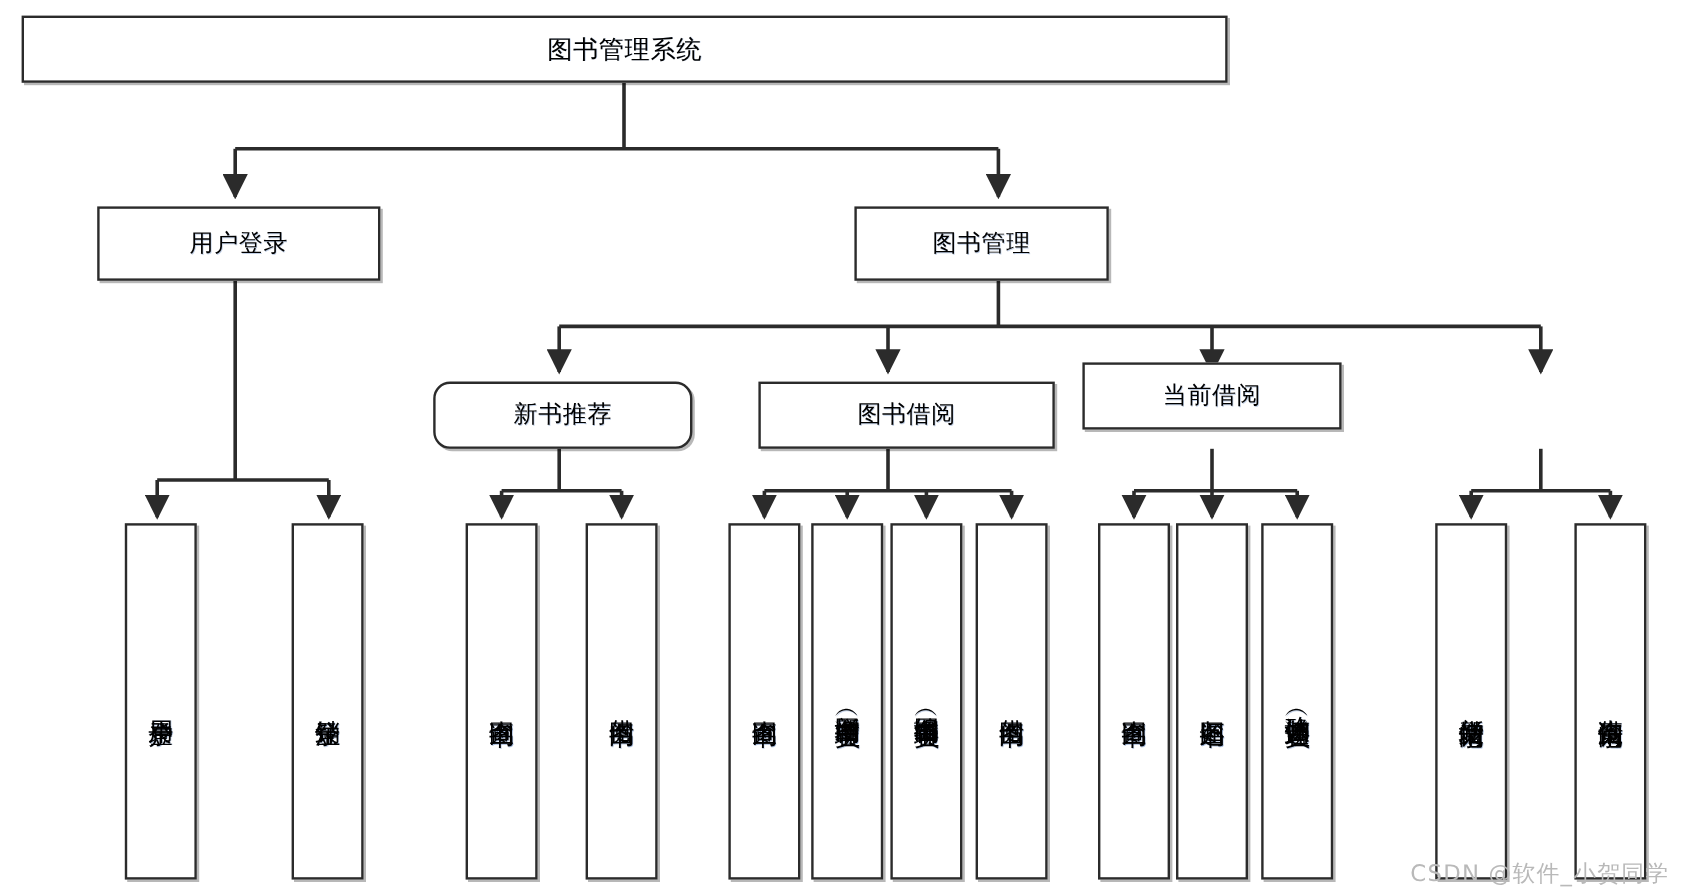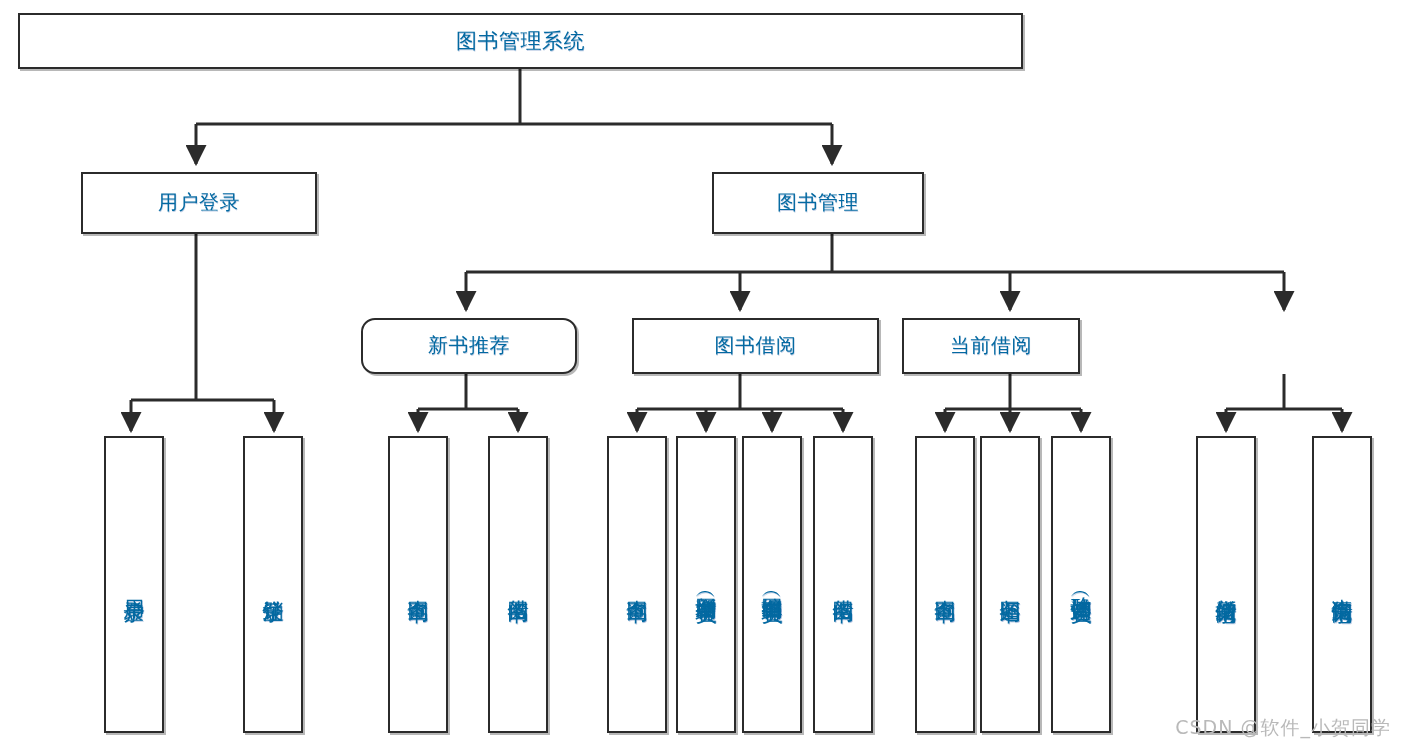--- a/index.html
+++ b/index.html
@@ -35,21 +35,21 @@
     align-items: center;
     justify-content: center;
     color: #3b3b3b;
     box-shadow: 2px 2px 0 rgba(0,0,0,0.28);
   }
   .node .label {
     display: block;
     text-align: left;
     line-height: 1.18;
     letter-spacing: 0.5px;
-    color: #0369a1;
+    color: #000000;
     text-shadow: 0.6px 0.6px 0 rgba(120,150,200,0.45);
   }
   .node.root .label   { font-size: 21px; }
   .node.level2 .label { font-size: 20px; }
   .node.level3 .label { font-size: 20px; }
 
   .node.leaf {
     align-items: center;
     justify-content: center;
   }
@@ -143,21 +143,21 @@
   </div>
 
   <div class="node level3" style="left:361px; top:318px; width:216px; height:56px;border-radius:14px;">
     <span class="label">新书推荐</span>
   </div>
 
   <div class="node level3" style="left:632px; top:318px; width:247px; height:56px;">
     <span class="label">图书借阅</span>
   </div>
 
-  <div class="node level3" style="left:902px; top:318px; width:178px; height:56px;">
+  <div class="node level3" style="left:902px; top:302px; width:216px; height:56px;">
     <span class="label">当前借阅</span>
   </div>
 
 
   <div class="node leaf" style="left:104px; top:436px; width:60px; height:297px;">
     <span class="label">用户登录</span>
   </div>
   <div class="node leaf" style="left:243px; top:436px; width:60px; height:297px;">
     <span class="label">注销登录</span>
   </div>

